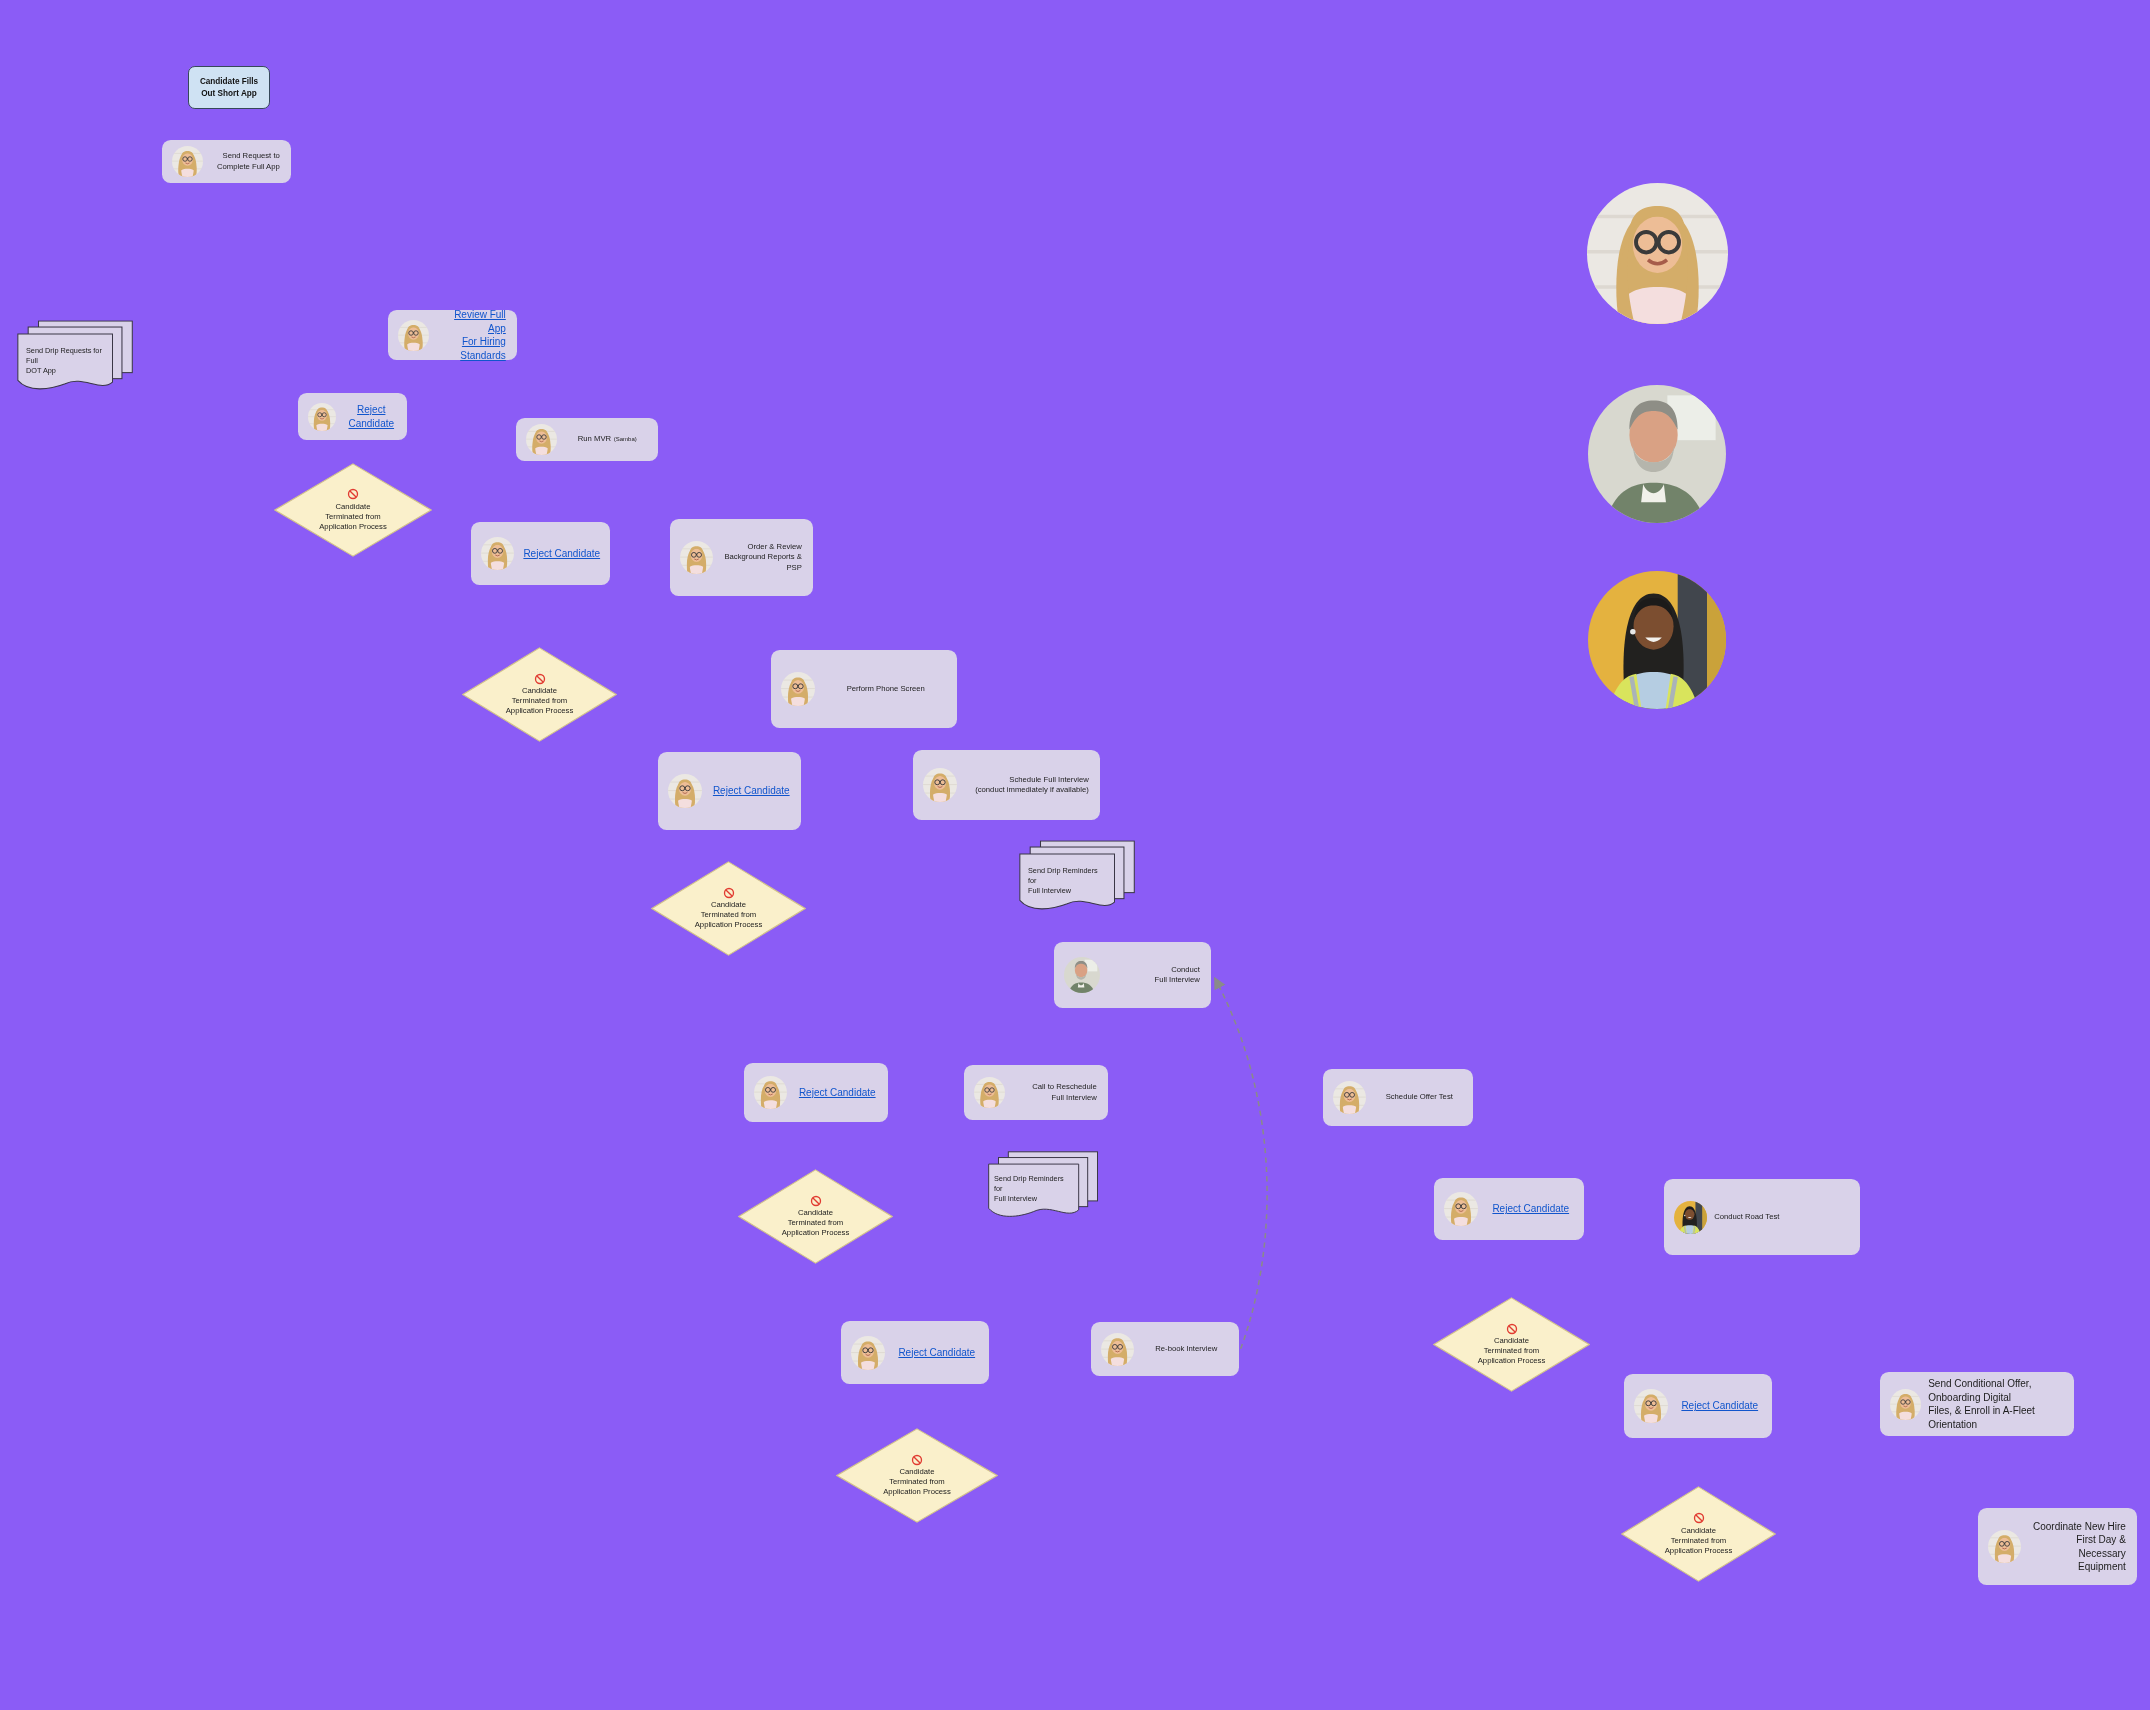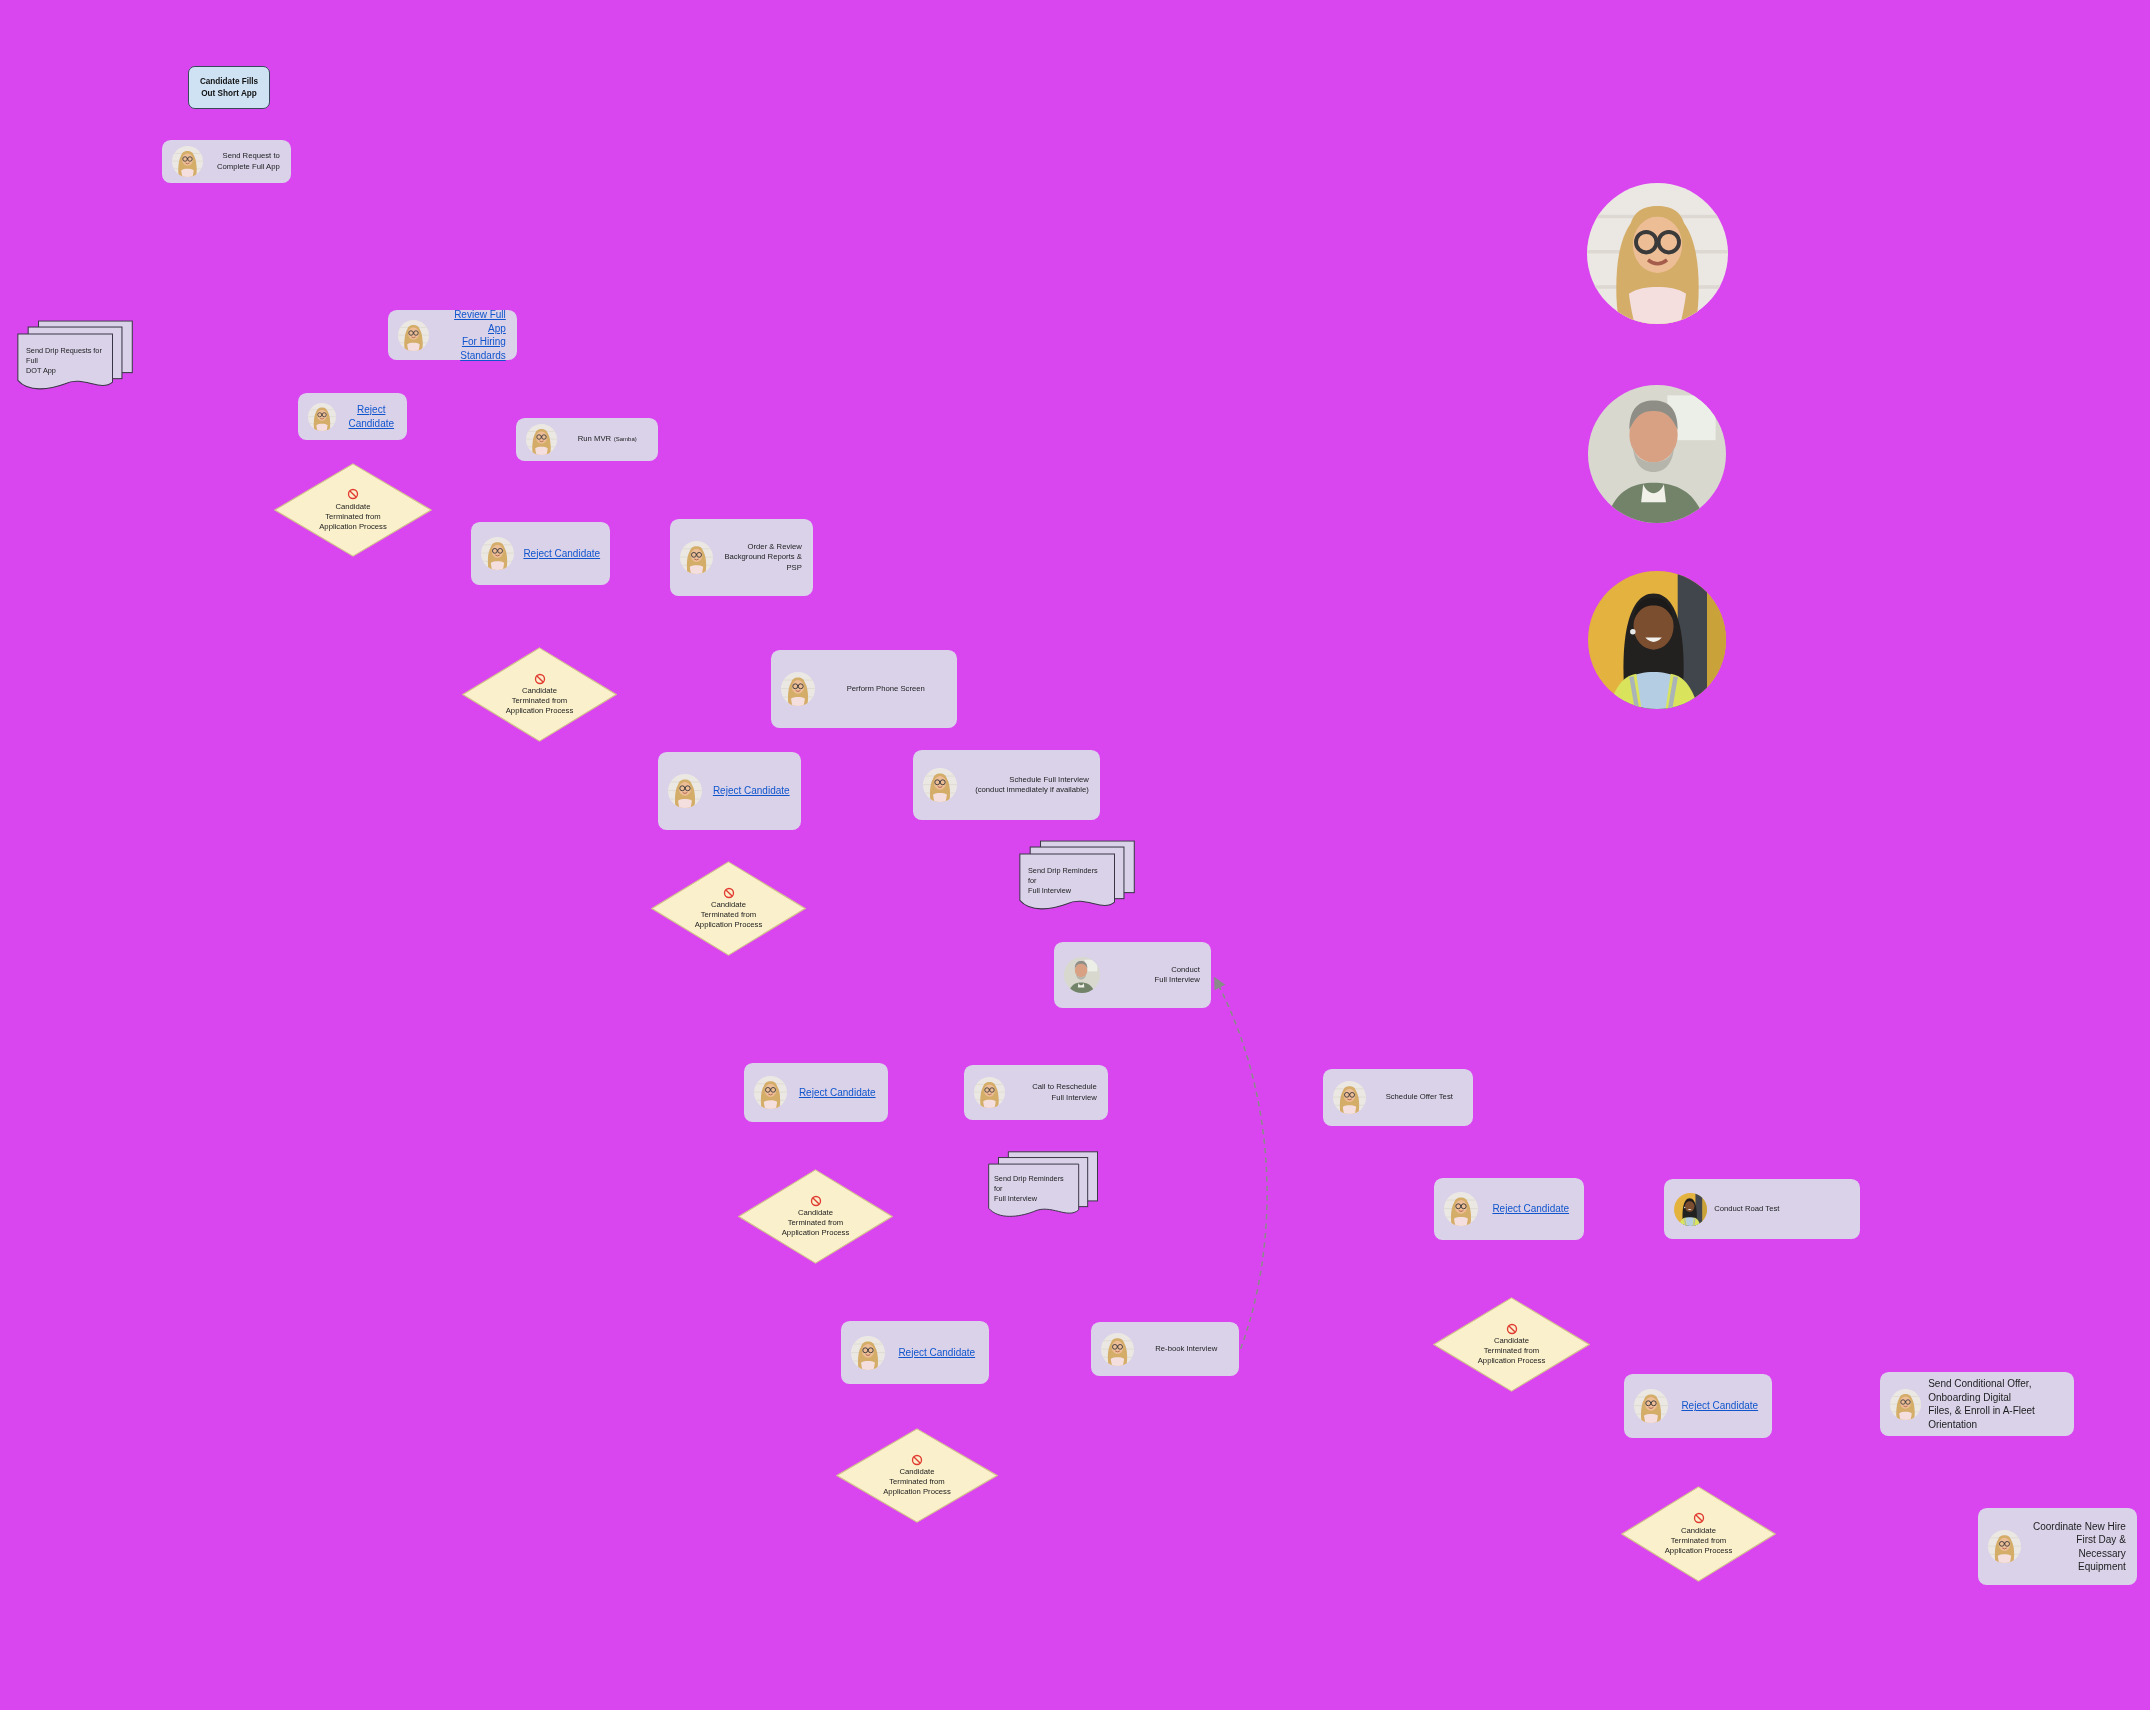--- a/index.html
+++ b/index.html
@@ -1,16 +1,16 @@
 <!DOCTYPE html>
 <html style="font-size:13.8px"><head>
 <meta charset="utf-8">
 <style>
   html,body{margin:0;padding:0;background:#000;}
-  #canvas{position:relative;width:2151px;height:1710px;background:#d946ef;overflow:hidden;
+  #canvas{position:relative;width:2151px;height:1710px;background:#8b5cf6;overflow:hidden;
           font-family:"Liberation Sans",sans-serif;color:#1a1a1a;}
   
   .task{position:absolute;background:#d9d2e9;border-radius:8.6px;display:flex;align-items:center;
         box-sizing:border-box;}
   .task .av{flex:none;border-radius:50%;overflow:hidden;margin-left:9.5px;display:block;}
   .task .av svg{display:block;width:100%;height:100%;}
   .task .lbl{flex:1;text-align:center;font-size:7.7px;line-height:1.35;white-space:pre-line;
              padding:0 8.6px;color:#1c1c1c;}
   .task.ralign .lbl{text-align:right;padding-right:11.2px;}
   .task.lalign .lbl{text-align:left;padding-left:7.7px;}
@@ -313,21 +313,21 @@
 
   <div class="task" style="left:1434px;top:1178px;width:150px;height:62px">
     <span class="av" style="width:34px;height:34px">
         <svg viewBox="0 0 40 40">
           <use href="#av-woman"></use>
         </svg>
       </span>
     <span class="lbl link biglink">Reject Candidate</span>
   </div>
 
-  <div class="task lalign" style="left:1664px;top:1179px;width:196px;height:60px">
+  <div class="task lalign" style="left:1664px;top:1179px;width:196px;height:76px">
     <span class="av" style="width:33px;height:33px">
         <svg viewBox="0 0 40 40">
           <use href="#av-vest"></use>
         </svg>
       </span>
     <span class="lbl">Conduct Road Test</span>
   </div>
 
   <div class="task" style="left:841px;top:1321px;width:148px;height:63px">
     <span class="av" style="width:34px;height:34px">

